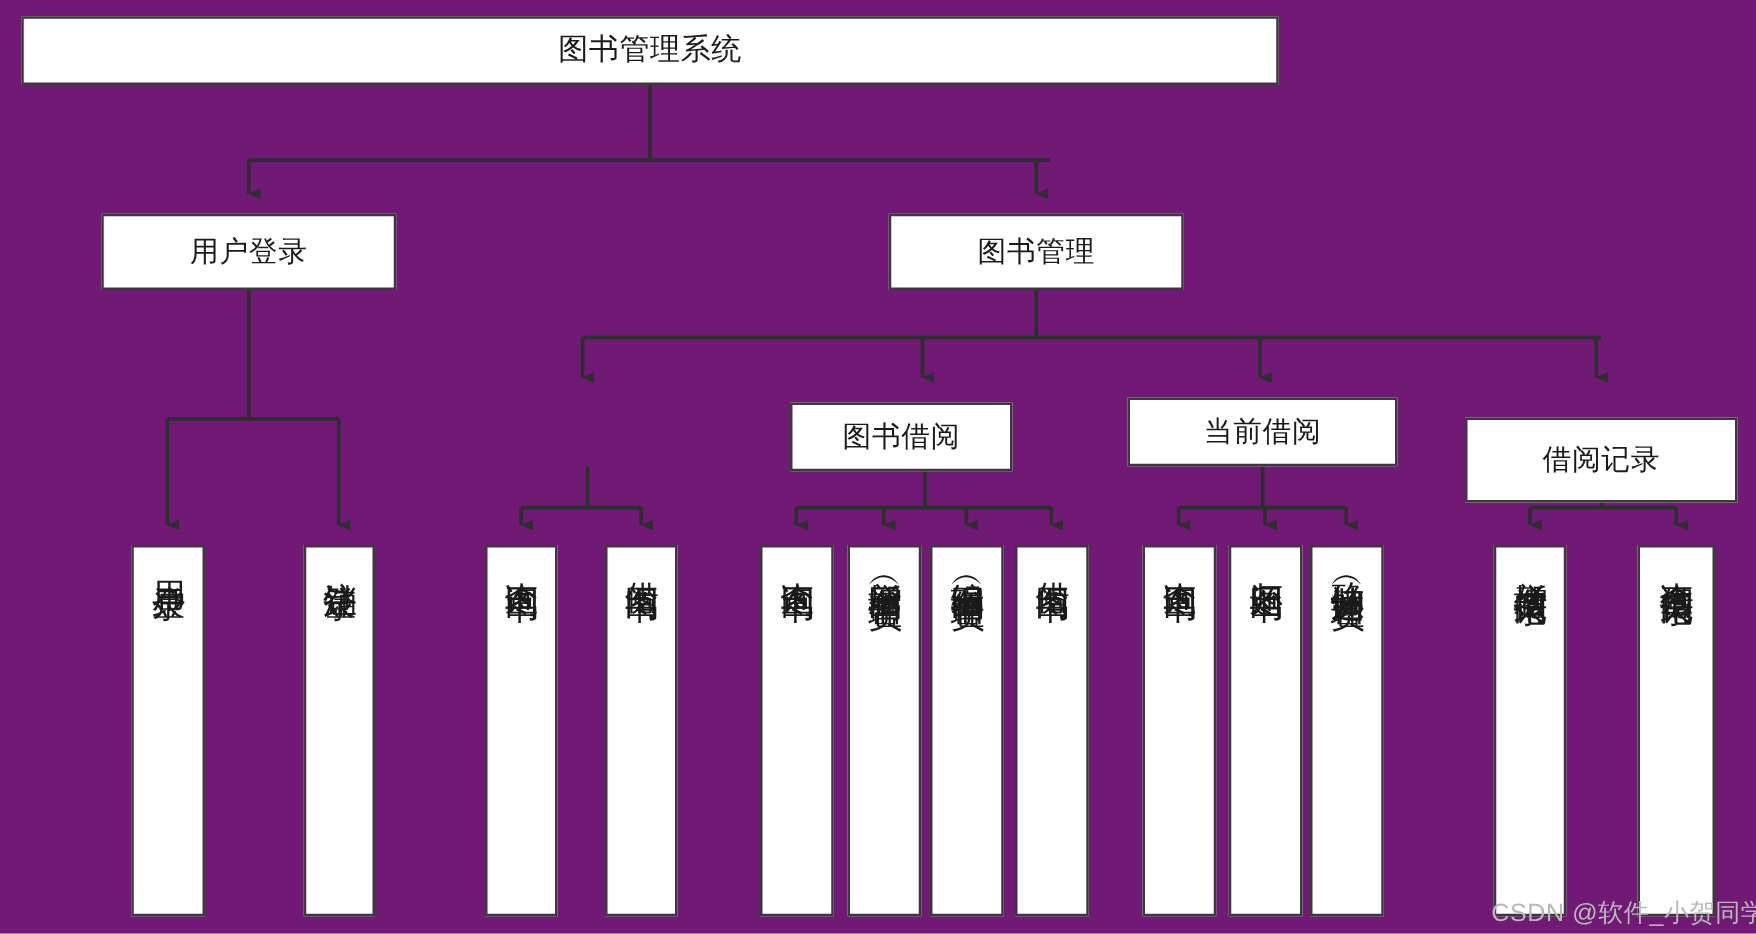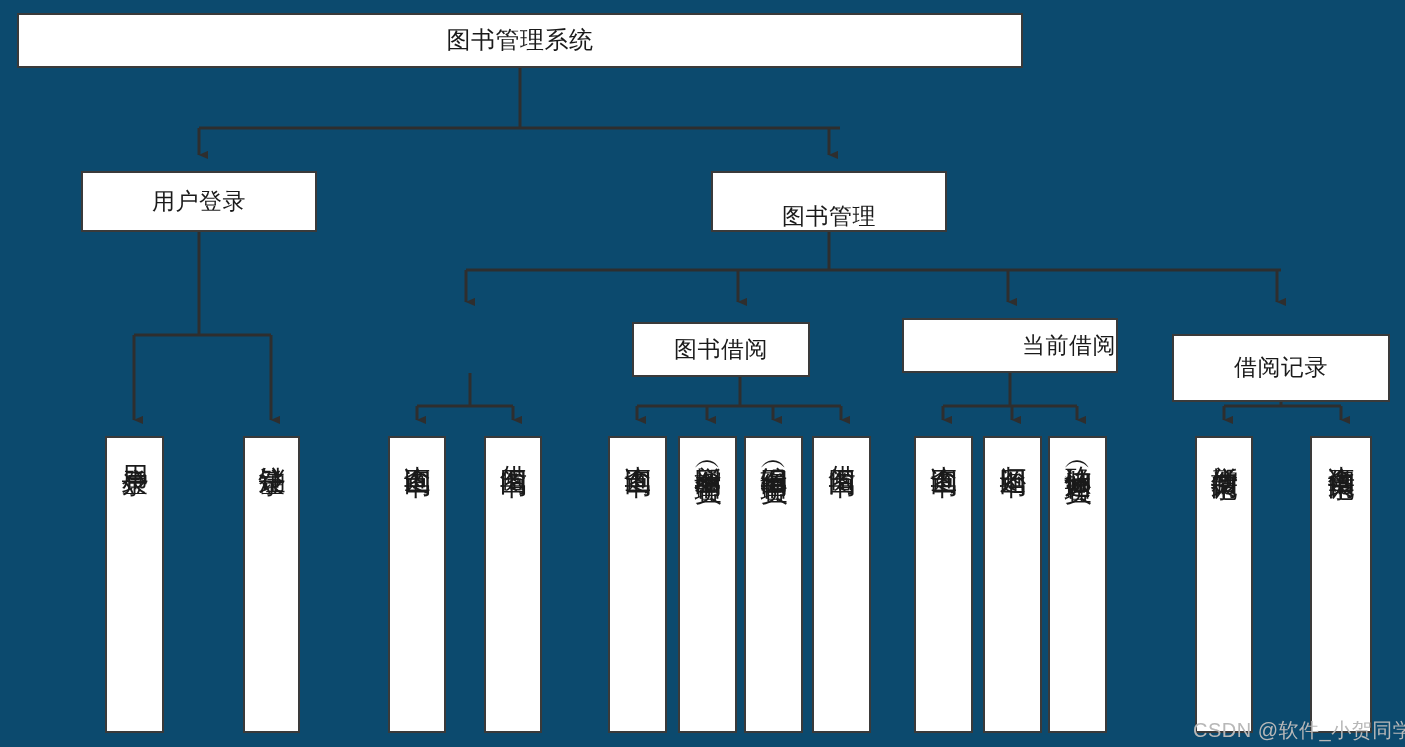--- a/index.html
+++ b/index.html
@@ -10,21 +10,21 @@
   body {
     width: 1405px;
     height: 747px;
     font-family: "Liberation Sans", "DejaVu Sans", sans-serif;
     overflow: hidden;
   }
   #diagram-root {
     position: relative;
     width: 1405px;
     height: 747px;
-    background: #0c4a6e;
+    background: #701a75;
   }
   svg#wires {
     position: absolute;
     left: 0;
     top: 0;
     width: 1405px;
     height: 747px;
     pointer-events: none;
   }
   .node {
@@ -129,28 +129,28 @@
     </g>
   </svg>
 
   <div class="node horiz root" style="left:17px; top:13px; width:1006px; height:55px;">
     <span class="label">图书管理系统</span>
   </div>
 
   <div class="node horiz" style="left:81px; top:171px; width:236px; height:61px;">
     <span class="label">用户登录</span>
   </div>
-  <div class="node horiz" style="left:711px; top:171px; width:236px; height:61px;align-items:flex-end;">
+  <div class="node horiz" style="left:711px; top:171px; width:236px; height:61px;">
     <span class="label">图书管理</span>
   </div>
 
   <div class="node horiz" style="left:632px; top:322px; width:178px; height:55px;">
     <span class="label">图书借阅</span>
   </div>
-  <div class="node horiz" style="left:902px; top:318px; width:216px; height:55px;justify-content:flex-end;">
+  <div class="node horiz" style="left:902px; top:318px; width:216px; height:55px;">
     <span class="label">当前借阅</span>
   </div>
   <div class="node horiz" style="left:1172px; top:334px; width:218px; height:68px;">
     <span class="label">借阅记录</span>
   </div>
 
   <div class="node vert" style="left:105px; top:436px; width:59px; height:297px;">
     <span class="label">用户登录</span>
   </div>
   <div class="node vert" style="left:243px; top:436px; width:57px; height:297px;">

